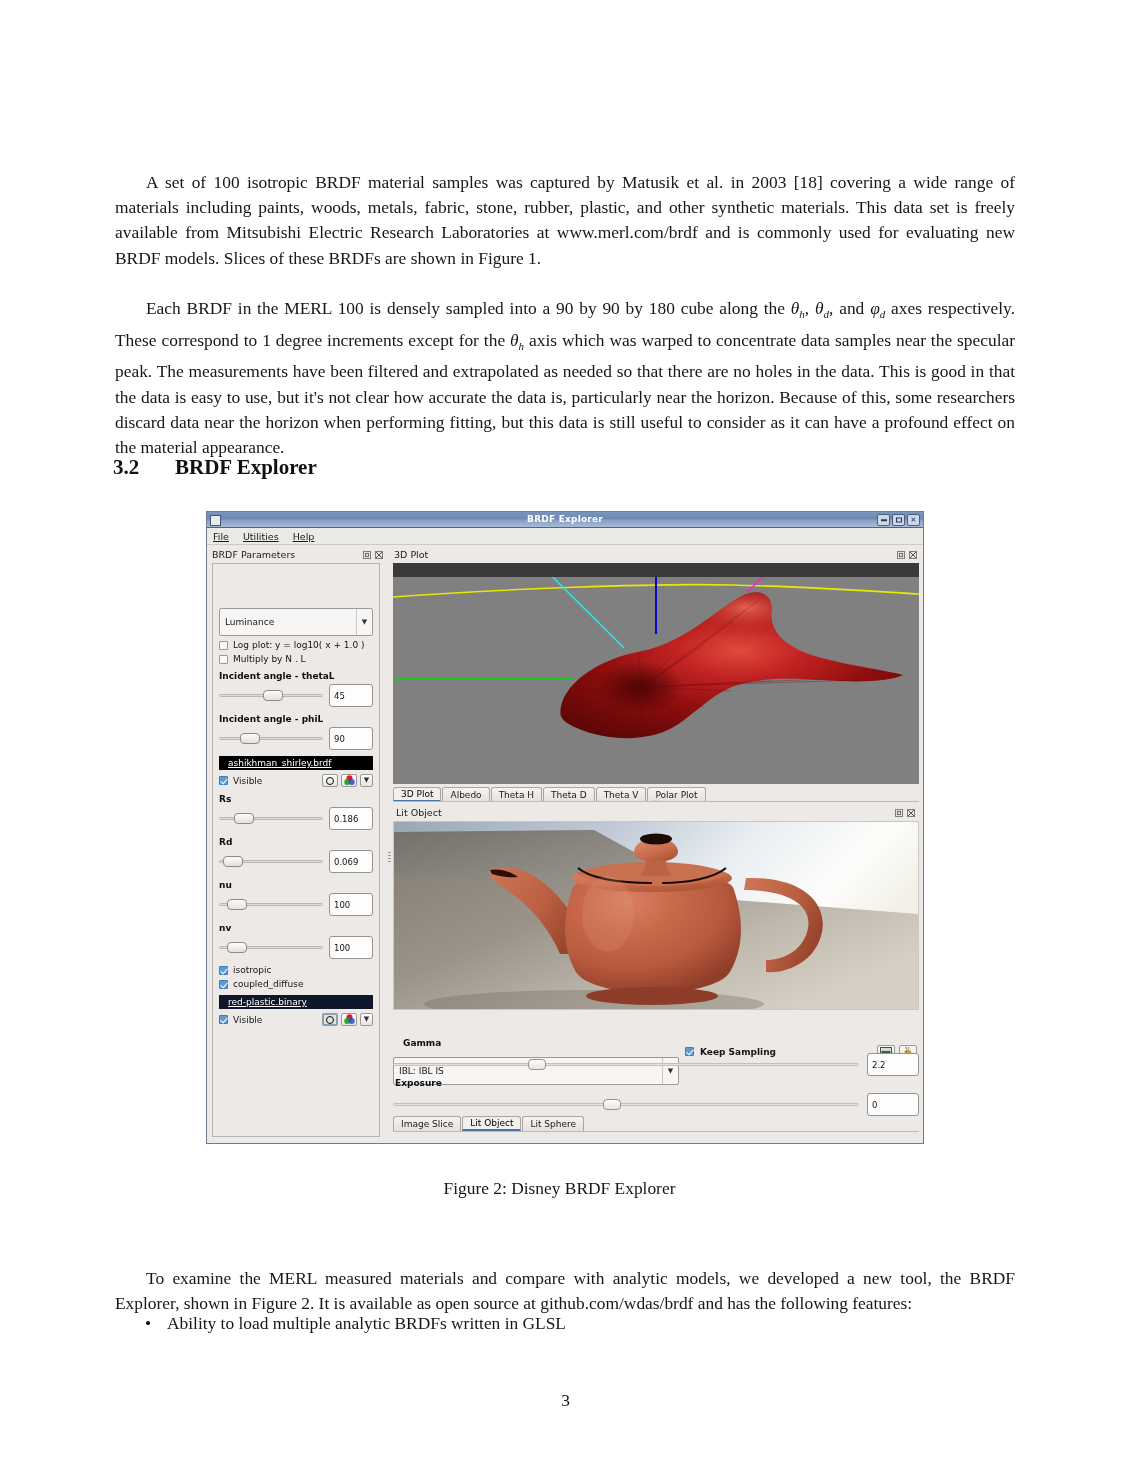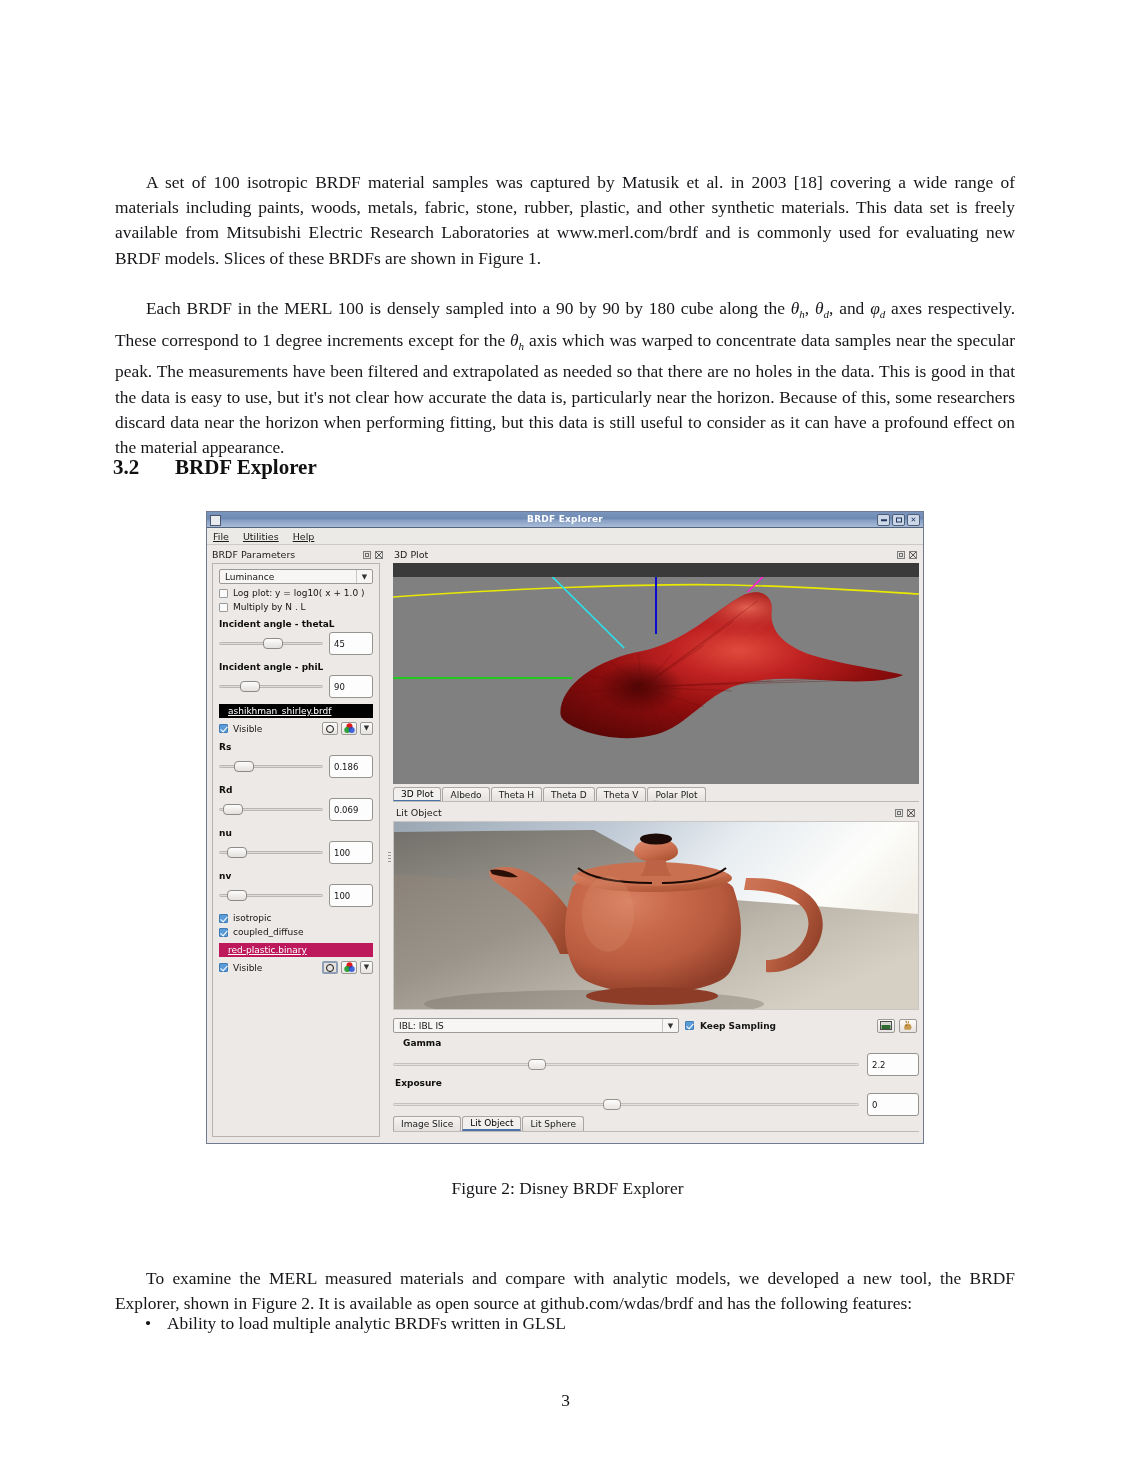--- a/index.html
+++ b/index.html
@@ -25,21 +25,21 @@
     margin-top:44px;
   }
   .para.indent{text-indent:31px;}
   .sec-head{
     position:absolute;left:113px;
     font-family:"Liberation Serif", serif;
     font-weight:bold;font-size:21px;color:#111;
   }
   .sec-num{display:inline-block;width:62px;}
   .caption{
-    position:absolute;left:8px;width:1119px;text-align:center;
+    position:absolute;left:0;width:1119px;text-align:center;
     font-family:"Liberation Serif", serif;font-size:17.4px;color:#16161a;
   }
   .bullet-row{
     position:absolute;left:145px;font-family:"Liberation Serif", serif;
     font-size:17.4px;color:#16161a;
   }
   .bullet-dot{display:inline-block;width:22px;}
   .pageno{
     position:absolute;left:0;width:1131px;text-align:center;
     font-family:"Liberation Serif", serif;font-size:17.4px;color:#16161a;
@@ -117,23 +117,23 @@
   .leftdock{
     position:absolute;left:2px;top:34px;width:178px;height:595px;
   }
   .leftdock .panel-title-row{padding-left:3px;gap:32px;}
   .params-box{
     position:absolute;left:3px;top:17px;width:168px;height:574px;
     background:#ece9e6;border:1px solid #b6b3b0;box-sizing:border-box;
     padding:5px 6px 0 6px;
   }
   .combo{
-    height:15px;background:#f7f6f5;border:1px solid #9c9a98;border-radius:2px;
+    height:28px;background:#f7f6f5;border:1px solid #9c9a98;border-radius:2px;
     display:flex;align-items:center;font-size:9px;color:#151515;
-    padding-left:5px;box-sizing:border-box;position:relative;
+    padding-left:5px;box-sizing:border-box;position:relative;margin-top:39px;
   }
   .combo .arrow{
     position:absolute;right:0;top:0;bottom:0;width:15px;
     border-left:1px solid #c9c7c5;display:flex;align-items:center;justify-content:center;
     font-size:7px;color:#333;
   }
   .chkrow{display:flex;align-items:center;gap:5px;margin-top:4px;font-size:9px;color:#151515;}
   .chk{
     width:9px;height:9px;border:1px solid #9a9a9a;background:#fbfbfb;
     box-sizing:border-box;display:inline-block;position:relative;flex:none;border-radius:1px;
@@ -159,21 +159,21 @@
     width:44px;height:23px;background:#fdfdfd;border:1px solid #96948f;border-radius:3px;
     font-size:8.5px;color:#111;display:flex;align-items:center;padding-left:4px;
     box-sizing:border-box;flex:none;
   }
 
   .mat-header{
     height:14px;display:flex;align-items:center;padding-left:9px;
     font-size:9px;color:#ffffff;margin-top:6px;box-sizing:border-box;text-decoration:underline;
   }
   .mat-header.black{background:#000000;}
-  .mat-header.red{background:#be185d;}
+  .mat-header.red{background:#0f172a;}
   .visrow{display:flex;align-items:center;gap:5px;margin-top:4px;font-size:9px;color:#151515;}
   .icn-btns{margin-left:auto;display:flex;gap:3px;}
   .ibtn{
     width:16px;height:13px;background:linear-gradient(to bottom,#fdfdfd,#e6e3e0);
     border:1px solid #9b9996;border-radius:2px;box-sizing:border-box;
     display:flex;align-items:center;justify-content:center;position:relative;
   }
   .ibtn.sel{border:2px solid #8e9fb5;background:#e4e1de;}
   .ibtn.narrow{width:13px;}
   .ring{width:8px;height:8px;border:1.4px solid #111;border-radius:50%;box-sizing:border-box;}

